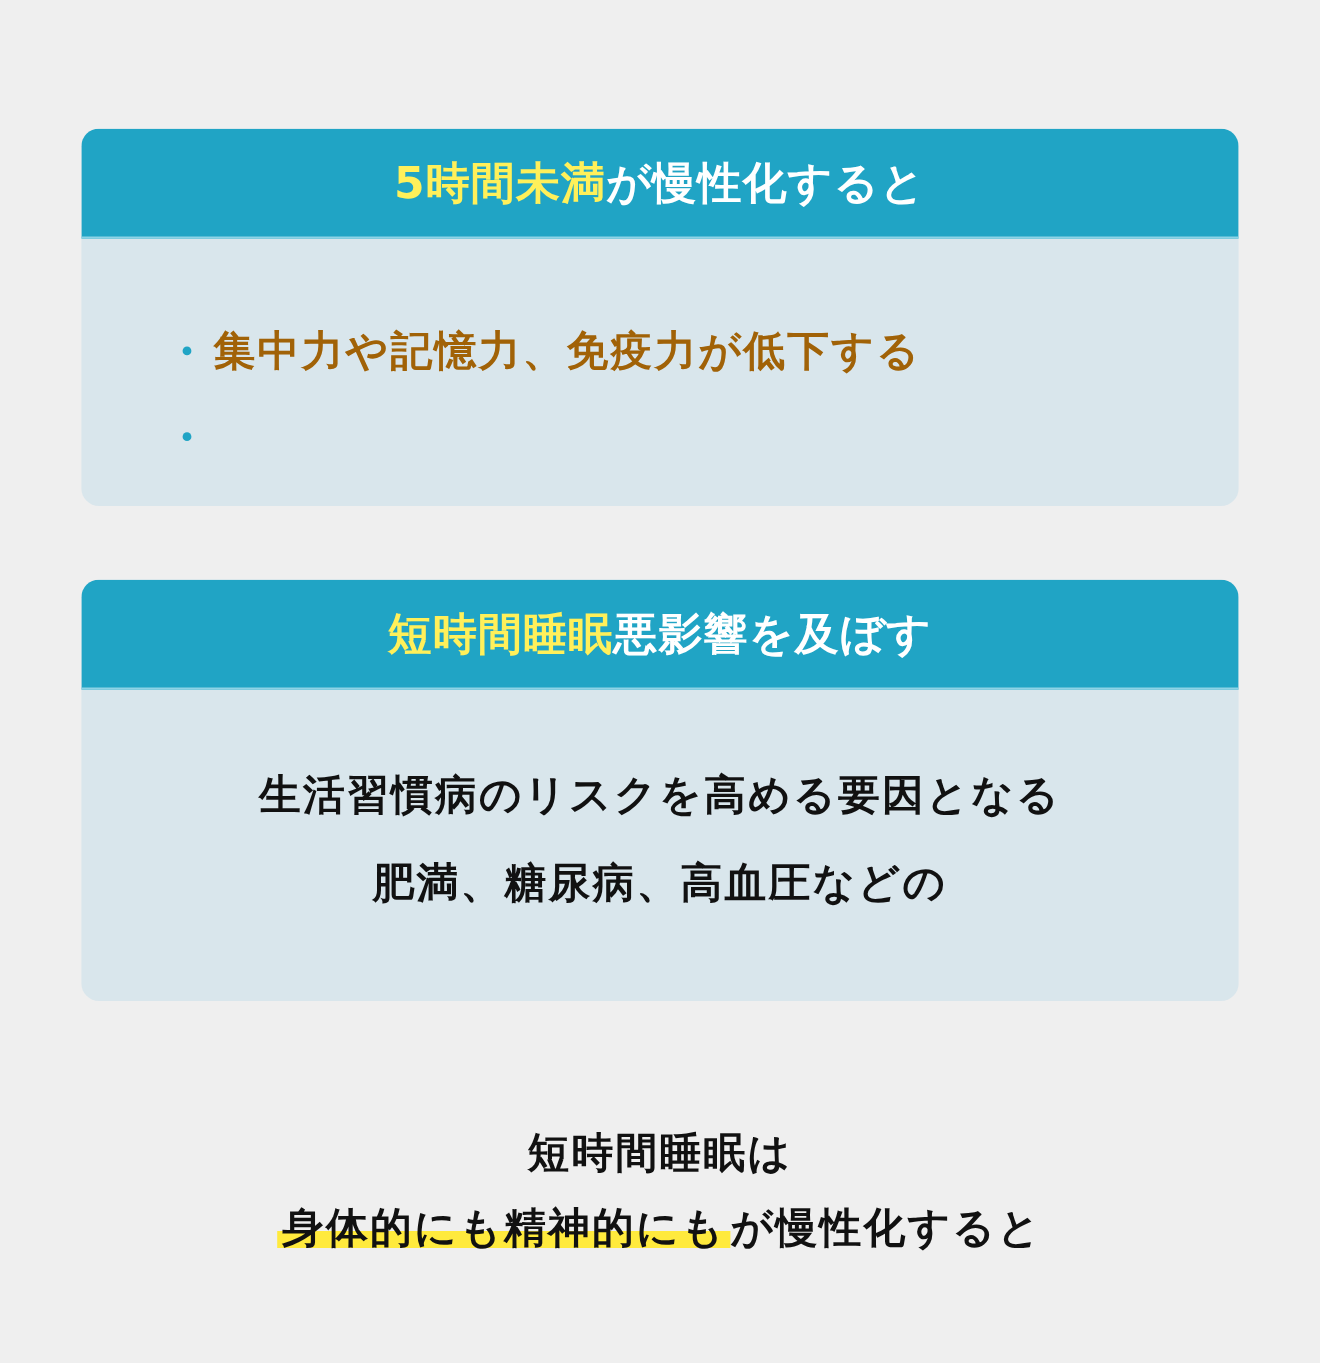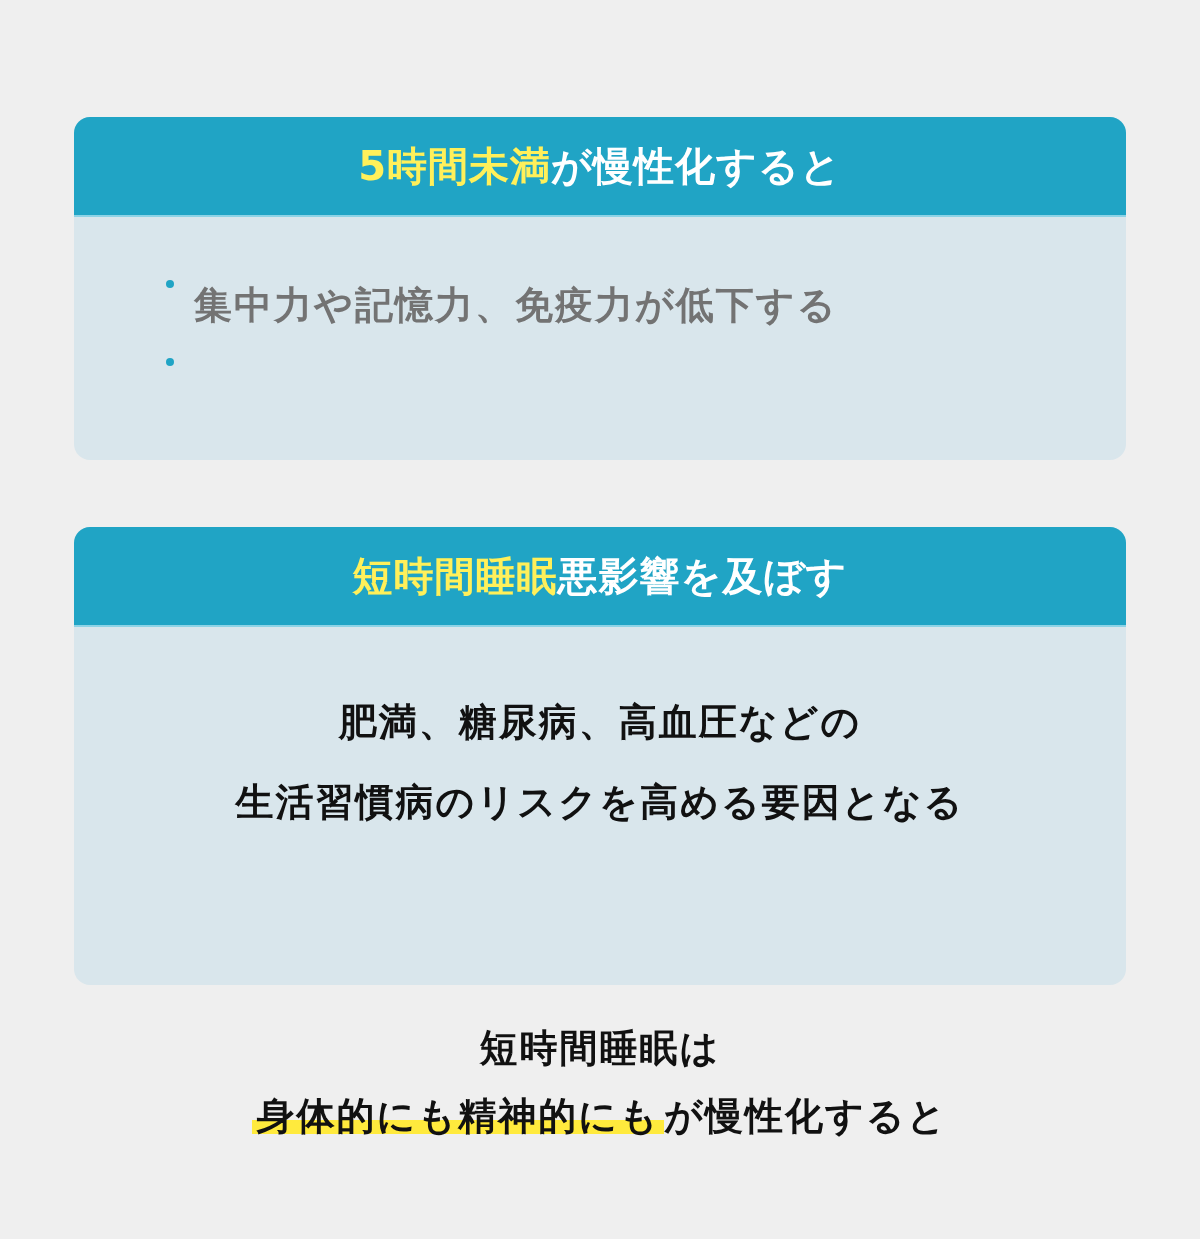--- a/index.html
+++ b/index.html
@@ -17,21 +17,21 @@
     }
     .card {
       position: absolute;
       left: 74px;
       width: 1052px;
       background: #d9e6ec;
       border-radius: 16px;
       overflow: hidden;
     }
     .card-1 { top: 80px; height: 343px; margin-top: 37px; }
-    .card-2 { top: 527px; height: 458px; }
+    .card-2 { top: 527px; height: 383px; }
     .card-header {
       height: 98px;
       background: #20a4c5;
       border-bottom: 2px solid #8dd3e6;
       display: flex;
       align-items: center;
       justify-content: center;
       font-size: 40px;
       font-weight: bold;
       color: #ffffff;
@@ -41,26 +41,26 @@
     .bullets {
       list-style: none;
       margin: 0;
       padding: 0;
       position: absolute;
       left: 92px;
       top: 163px;
     }
     .bullet-item {
       display: flex;
-      align-items: flex-start;
+      align-items: center;
       height: 78px;
       font-size: 38px;
       font-weight: bold;
       letter-spacing: 2px;
-      color: #737373;
+      color: #a16207;
     }
     .bullet-dot {
       width: 8px;
       height: 8px;
       border-radius: 50%;
       background: #20a4c5;
       margin-right: 20px;
       flex: none;
     }
     .center-body {
@@ -110,22 +110,22 @@
     </li>
   </ul>
 </section>
 
 <section class="card card-2">
   <div class="card-header">
     <span class="hl-yellow">短時間睡眠</span>
       <span>悪影響を及ぼす</span>
   </div>
   <div class="center-body">
+    <div>生活習慣病のリスクを高める要因となる</div>
     <div>肥満、糖尿病、高血圧などの</div>
-    <div>生活習慣病のリスクを高める要因となる</div>
   </div>
 </section>
 
 <div class="summary">
   <div>短時間睡眠は</div>
   <div>
     <span class="marker">身体的にも精神的にも</span><span>が慢性化すると</span>
   </div>
 </div>
 

